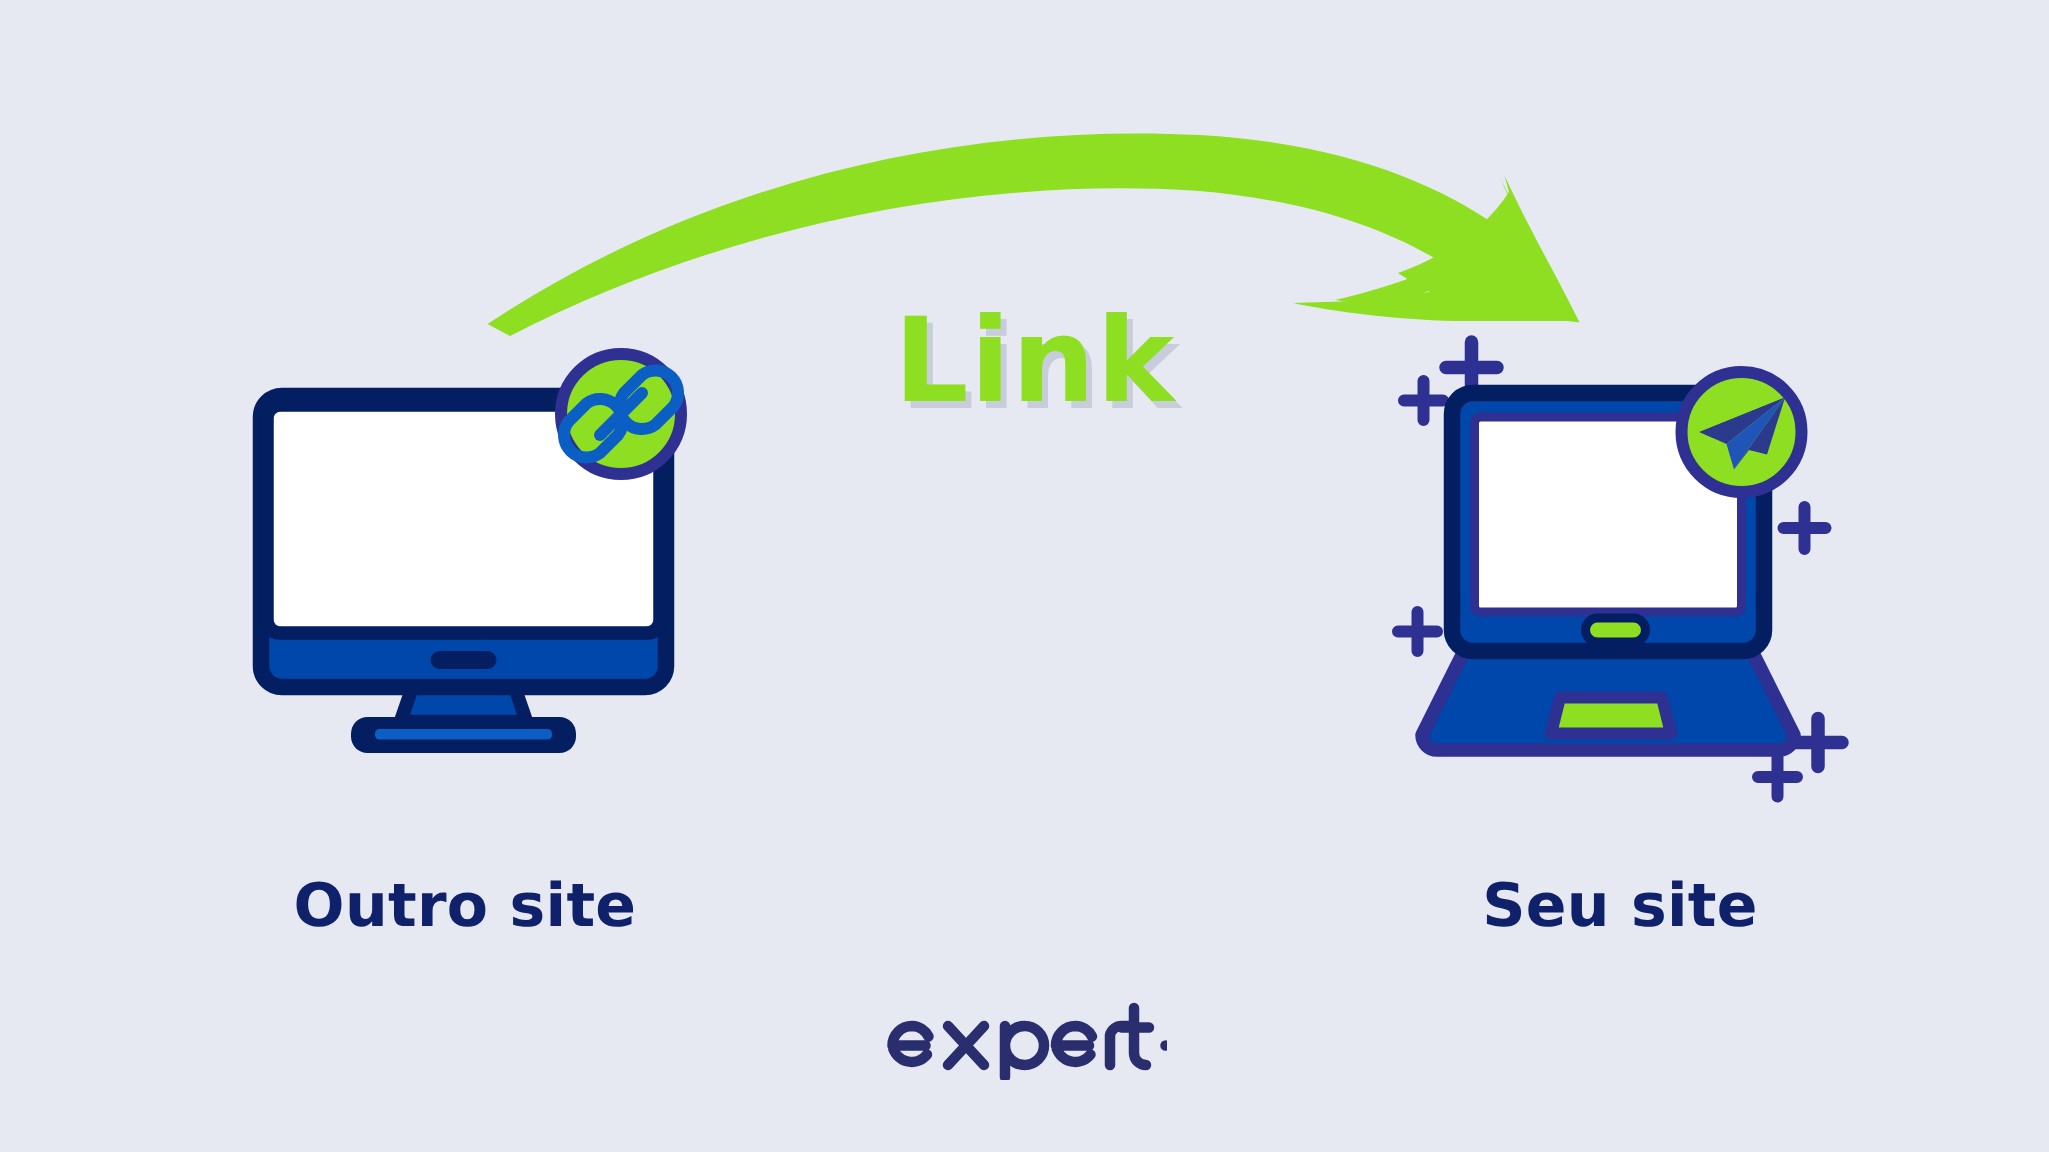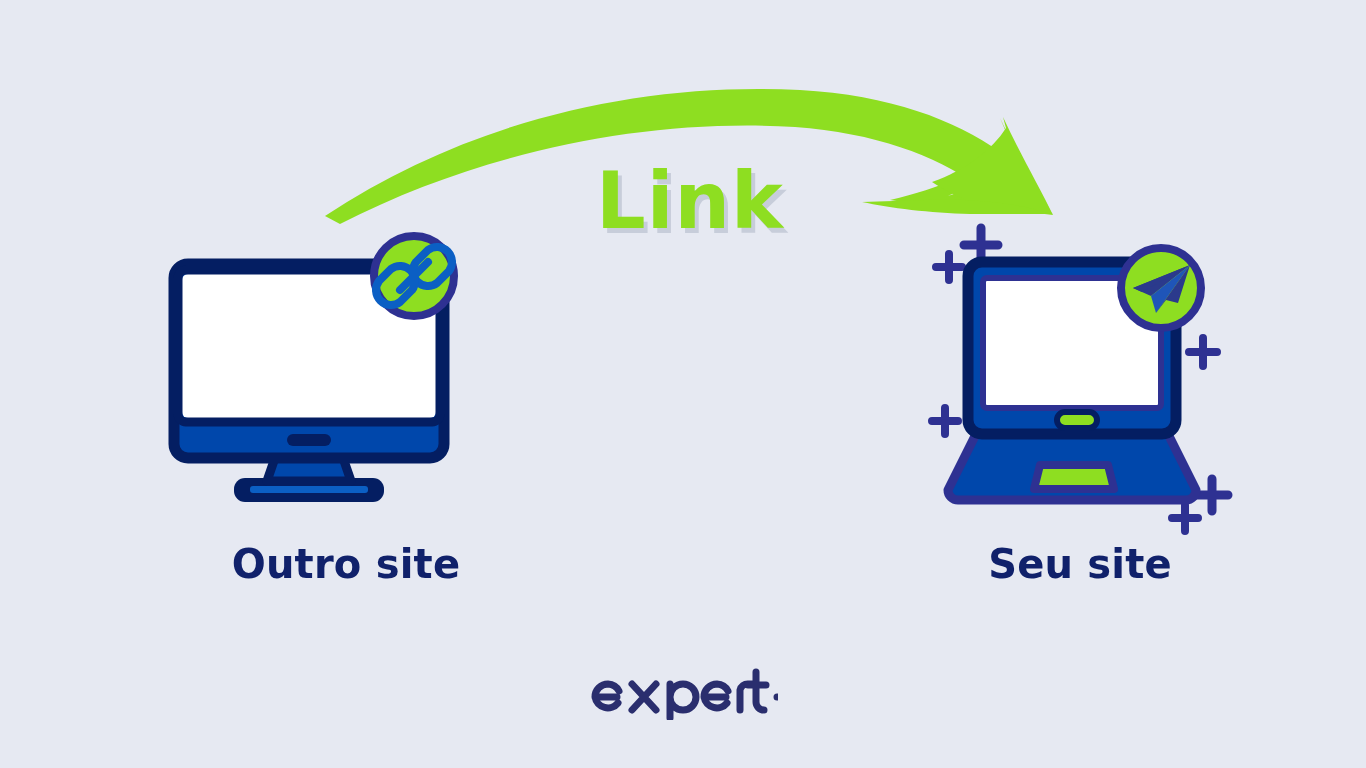--- a/index.html
+++ b/index.html
@@ -26,26 +26,26 @@
   }
   .label {
     position: absolute;
     font-family: "DejaVu Sans", "Liberation Sans", sans-serif;
     font-weight: bold;
     font-size: 40px;
     letter-spacing: 0.2px;
     color: #10216b;
     white-space: nowrap;
     text-align: center;
+    margin-top: 40px;
   }
   #label-left {
     left: 0;
     width: 620px;
     top: 541px;
-    padding-left: 36px;
   }
   #label-right {
     left: 760px;
     width: 640px;
     top: 541px;
   }
   #link-word {
     position: absolute;
     left: 420px;
     width: 540px;

